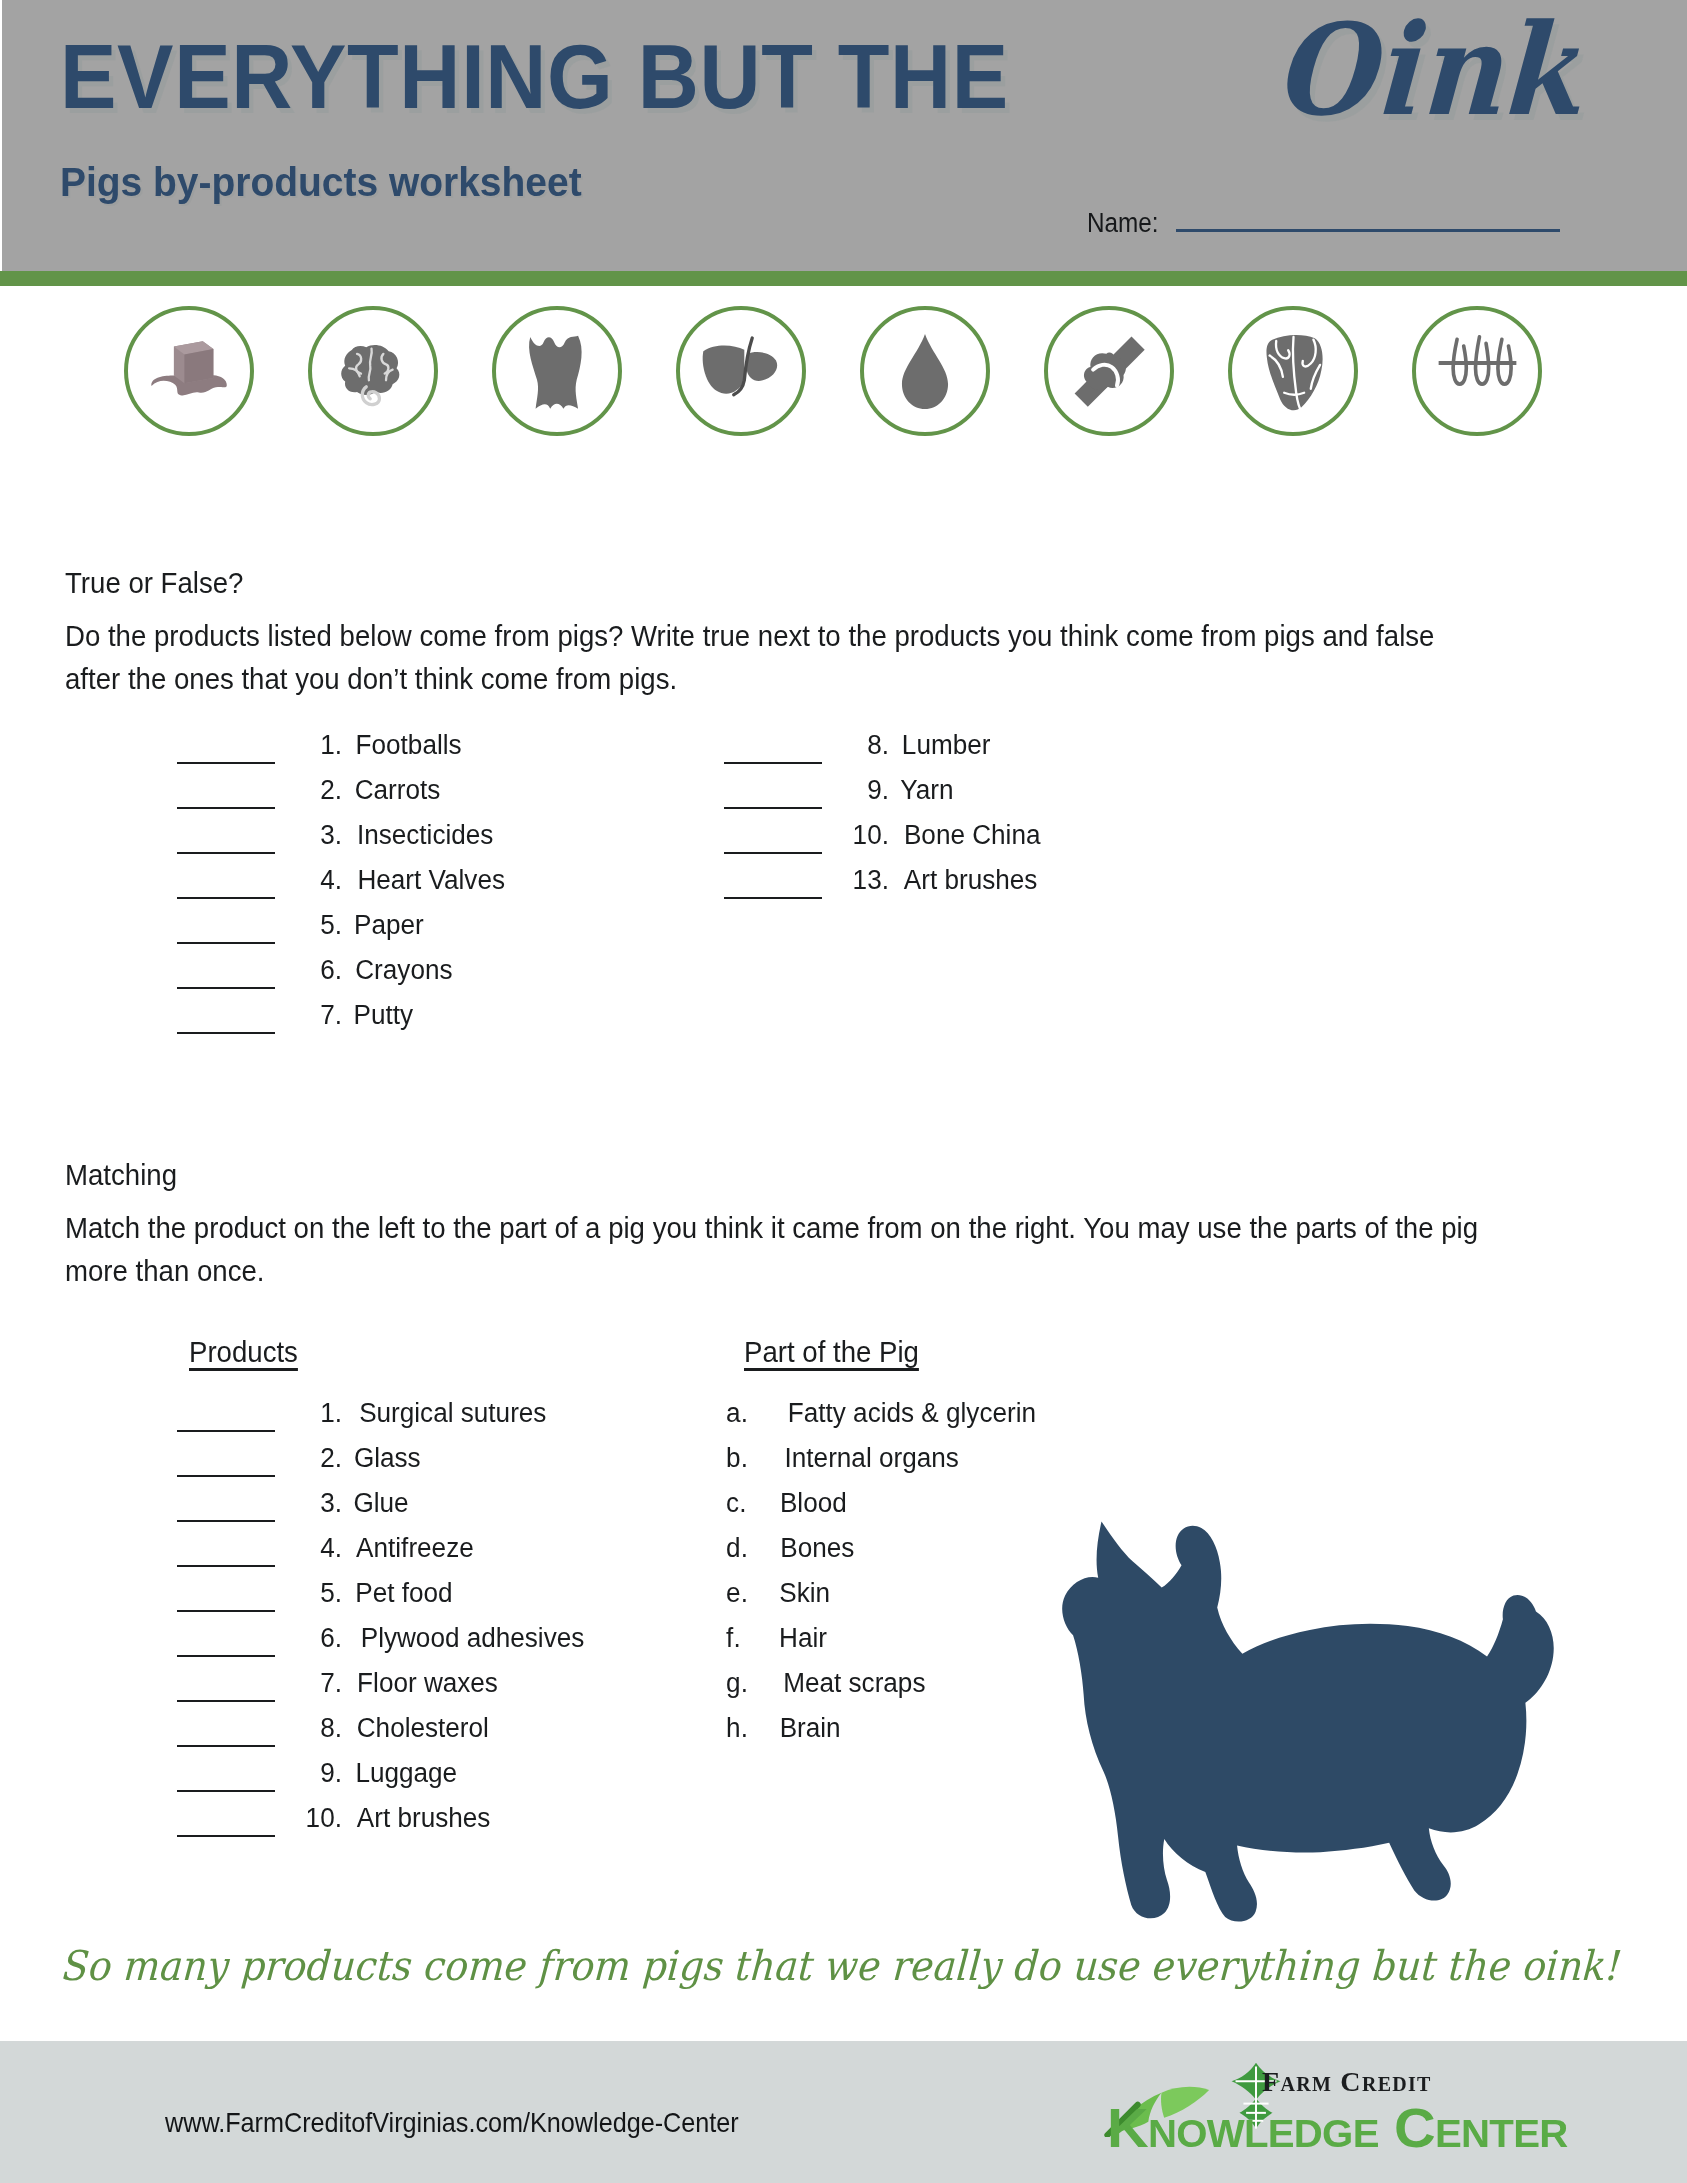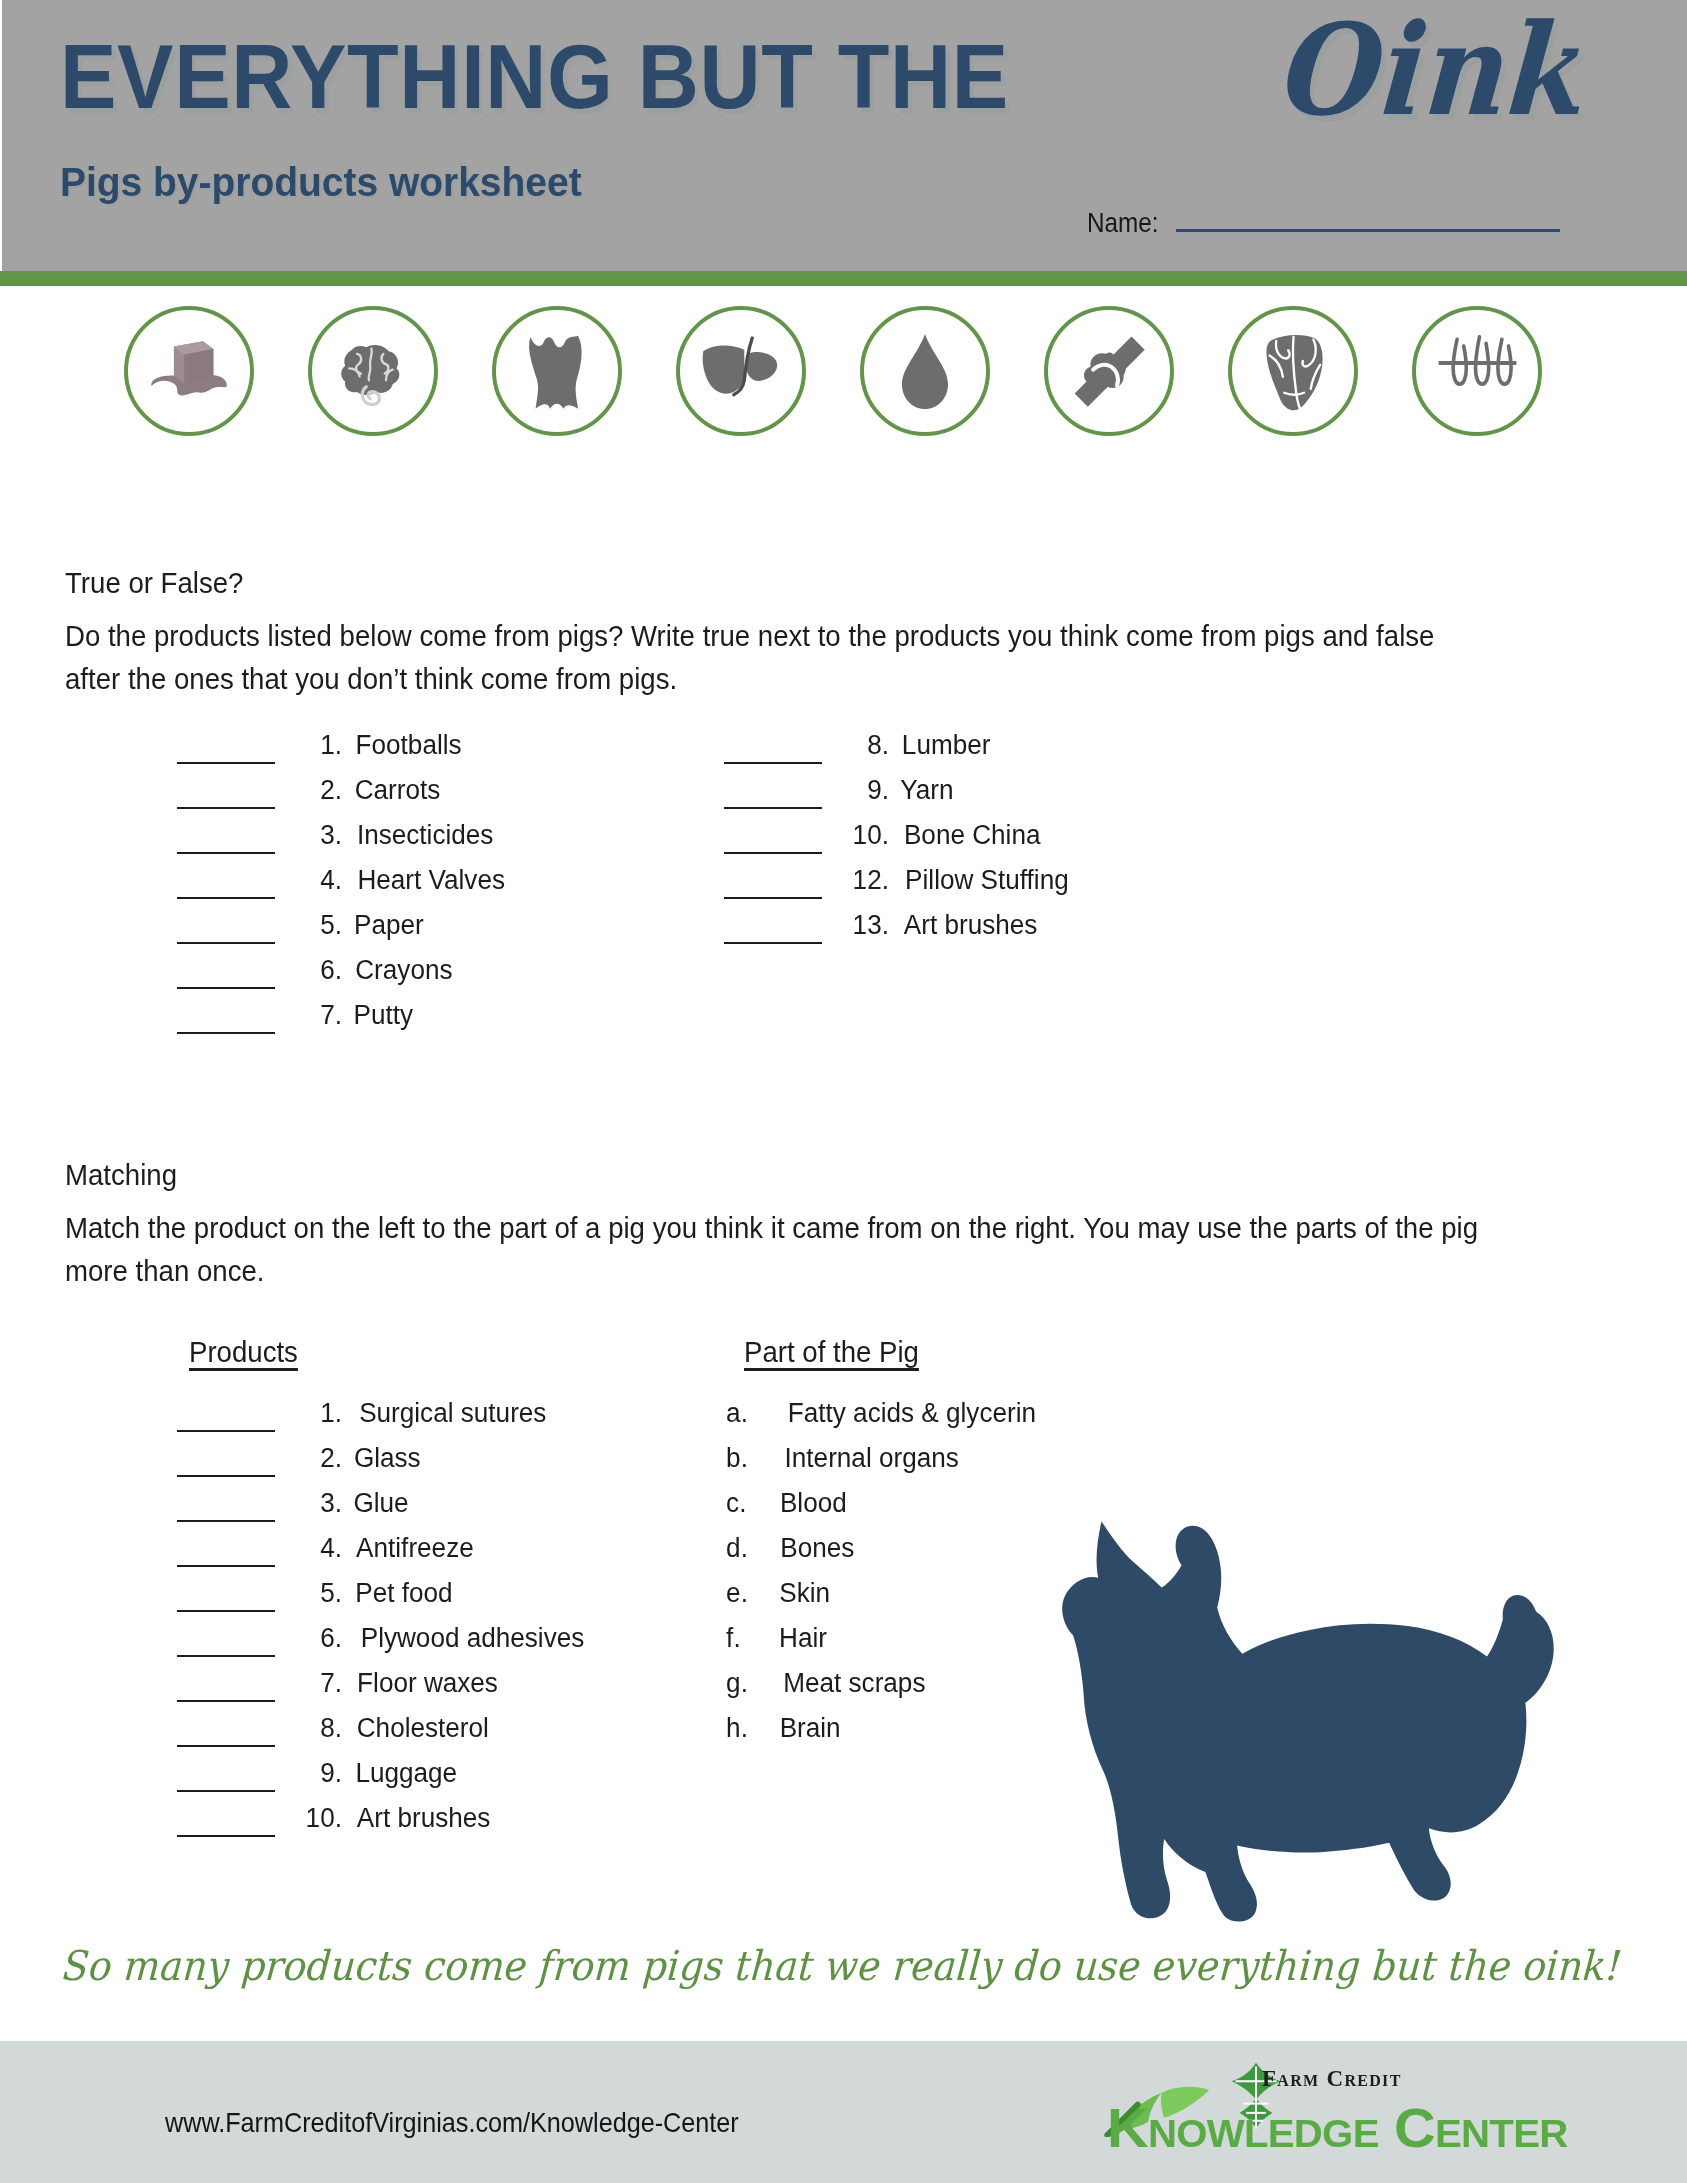--- a/index.html
+++ b/index.html
@@ -270,21 +270,21 @@
     left: 1098px;
     top: 2061px;
     width: 516px;
     height: 109px;
   }
   .logo-fc-text {
     position: absolute;
     left: 164px;
     top: 5.3px;
     font-family: "Liberation Serif", serif;
-    font-size: 23px;
+    font-size: 28px;
     font-weight: bold;
     font-variant: small-caps;
     letter-spacing: 1.3px;
     color: #1b1d1f;
     white-space: nowrap;
   }
   .logo-kc-text {
     position: absolute;
     left: 9.3px;
     top: 34px;
@@ -450,25 +450,20 @@
     </div>
     <div class="list-item">
       <span class="blank-line"></span>
       <span class="item-num">9.</span>
       <span class="item-label">Yarn</span>
     </div>
     <div class="list-item">
       <span class="blank-line"></span>
       <span class="item-num">10.</span>
       <span class="item-label">Bone China</span>
-    </div>
-    <div class="list-item">
-      <span class="blank-line"></span>
-      <span class="item-num">12.</span>
-      <span class="item-label">Pillow Stuffing</span>
     </div>
     <div class="list-item">
       <span class="blank-line"></span>
       <span class="item-num">13.</span>
       <span class="item-label">Art brushes</span>
     </div>
   </div>
 
   <div class="section-title" style="left:65px; top:1158px;">Matching</div>
 

